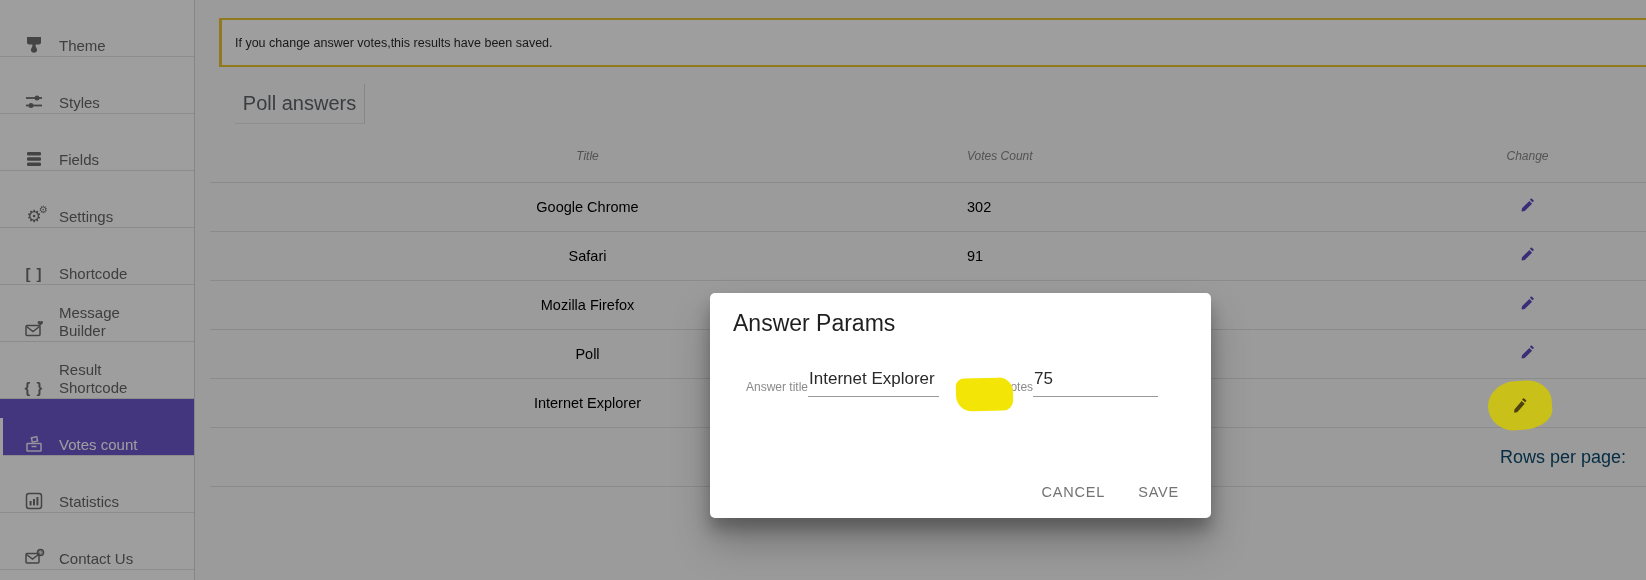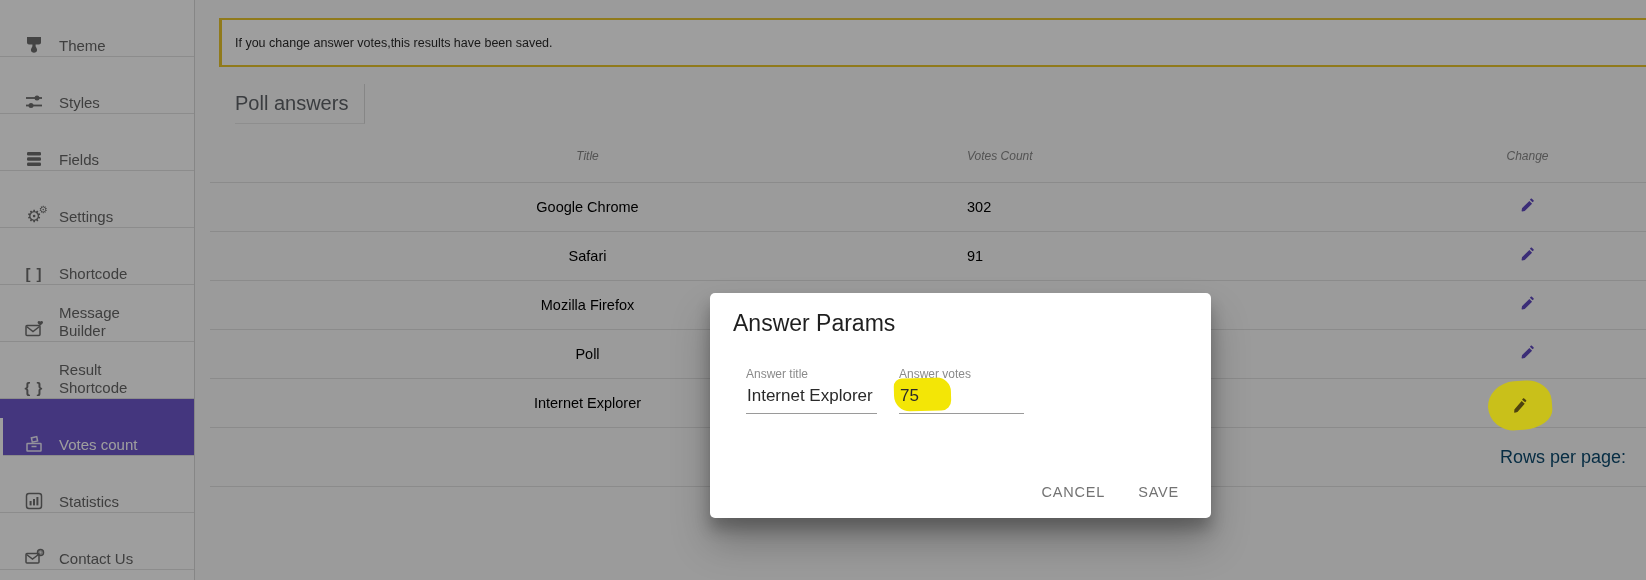--- a/index.html
+++ b/index.html
@@ -21,21 +21,21 @@
   .gi-s{position:absolute;font-size:10px;right:-6px;top:-3px;}
   .sb-scroll{position:absolute;left:0;top:418px;width:3px;height:38px;background:#ffffff;z-index:2;}
   
   .main{position:absolute;left:195px;top:0;right:0;height:580px;}
   .notice{position:absolute;left:24px;right:-20px;top:18px;height:49px;background:#fff;
           border:2px solid #e8c52c;border-left-width:3px;box-sizing:border-box;
           display:flex;align-items:center;padding-left:13px;}
   .notice-text{font-size:12.5px;color:#2b2b2b;}
   .heading-box{position:absolute;left:40px;top:84px;width:130px;height:40px;
           border-right:1px solid #d8d8d8;border-bottom:1px solid #e6e6e6;box-sizing:border-box;
-          display:flex;align-items:center;}
+          display:flex;align-items:center;justify-content:center;}
   .heading{font-size:20px;color:#5f6368;}
   
   .table{position:absolute;left:15px;right:-20px;top:130px;}
   .t-row{display:flex;align-items:center;border-bottom:1px solid #e0e0e0;height:48px;}
   .t-head{height:52px;}
   .c-title{width:755px;text-align:center;}
   .c-votes{width:455px;text-align:left;padding-left:2px;box-sizing:border-box;}
   .c-change{width:215px;text-align:center;}
   .th{font-size:12px;color:#878787;font-style:italic;}
   .td{font-size:14.5px;color:#000000;}
@@ -48,21 +48,21 @@
   .backdrop{position:absolute;left:0;top:0;width:1646px;height:580px;
           background:rgba(0,0,0,0.38);z-index:10;}
   .marker-blob{position:absolute;left:1488px;top:381px;width:64px;height:49px;background:#c9c01a;
           border-radius:45% 40% 48% 42% / 52% 46% 40% 52%;transform:rotate(-4deg);z-index:15;
           display:flex;align-items:center;justify-content:center;color:#4e430f;}
   .modal{position:absolute;left:710px;top:293px;width:501px;height:225px;background:#fff;
           border-radius:5px;z-index:30;box-sizing:border-box;
           box-shadow:0 11px 15px rgba(0,0,0,.24),0 24px 38px rgba(0,0,0,.25);}
   .modal-title{margin:17px 0 0 23px;font-size:23px;color:#1f1f1f;}
   .fields{display:flex;gap:22px;margin:30px 0 0 36px;}
-  .field{display:flex;flex-direction:column;position:relative;}
+  .field{display:flex;flex-direction:row;position:relative;align-items:flex-end;}
   .field-label{font-size:12px;color:#8a8a8a;margin-bottom:3px;}
   .field-input{border:none;border-bottom:1px solid #9a9a9a;background:transparent;outline:none;
           font-family:"Liberation Sans",sans-serif;font-size:17px;color:#2a2a2a;
           padding:2px 0 7px 1px;position:relative;z-index:2;}
   .f-title .field-input{width:130px;}
   .f-votes .field-input{width:124px;}
   .hl-75{position:absolute;left:-5px;top:11px;width:57px;height:33px;background:#f3e606;
           border-radius:8px 14px 10px 16px;transform:rotate(-1.5deg);z-index:1;}
   .modal-actions{position:absolute;right:31px;bottom:16px;display:flex;gap:31px;}
   .dlg-btn{font-size:14.5px;letter-spacing:.8px;color:#737373;background:none;border:none;

